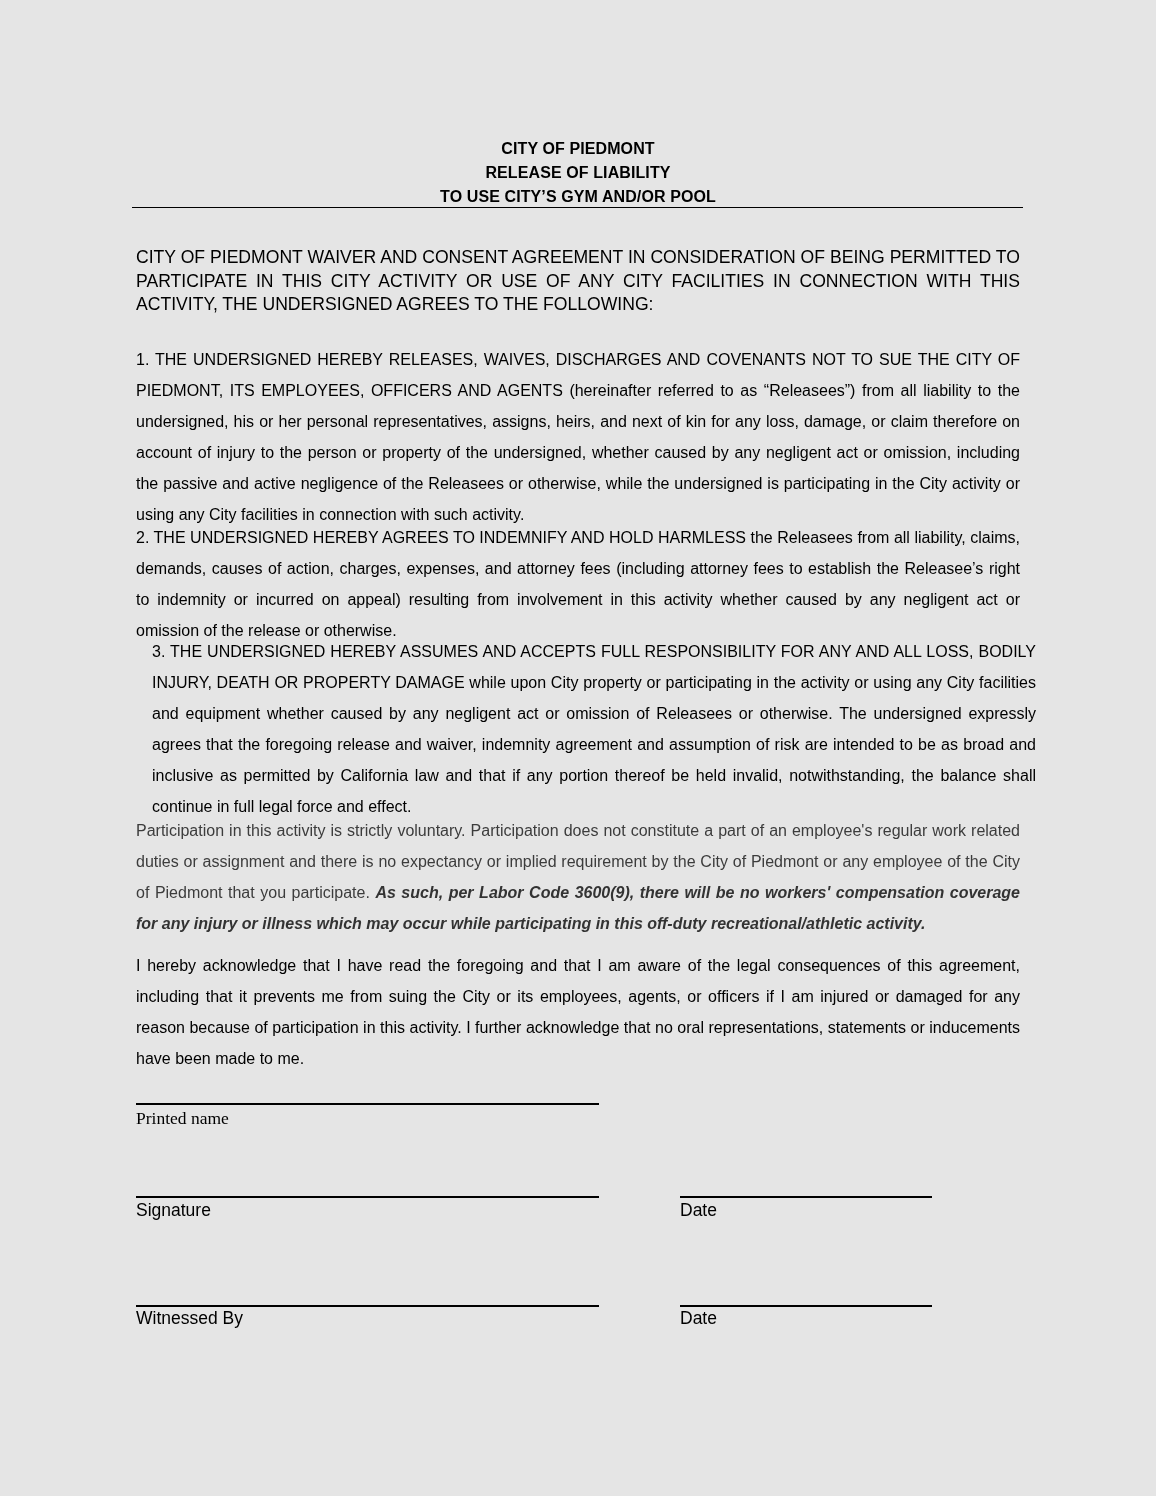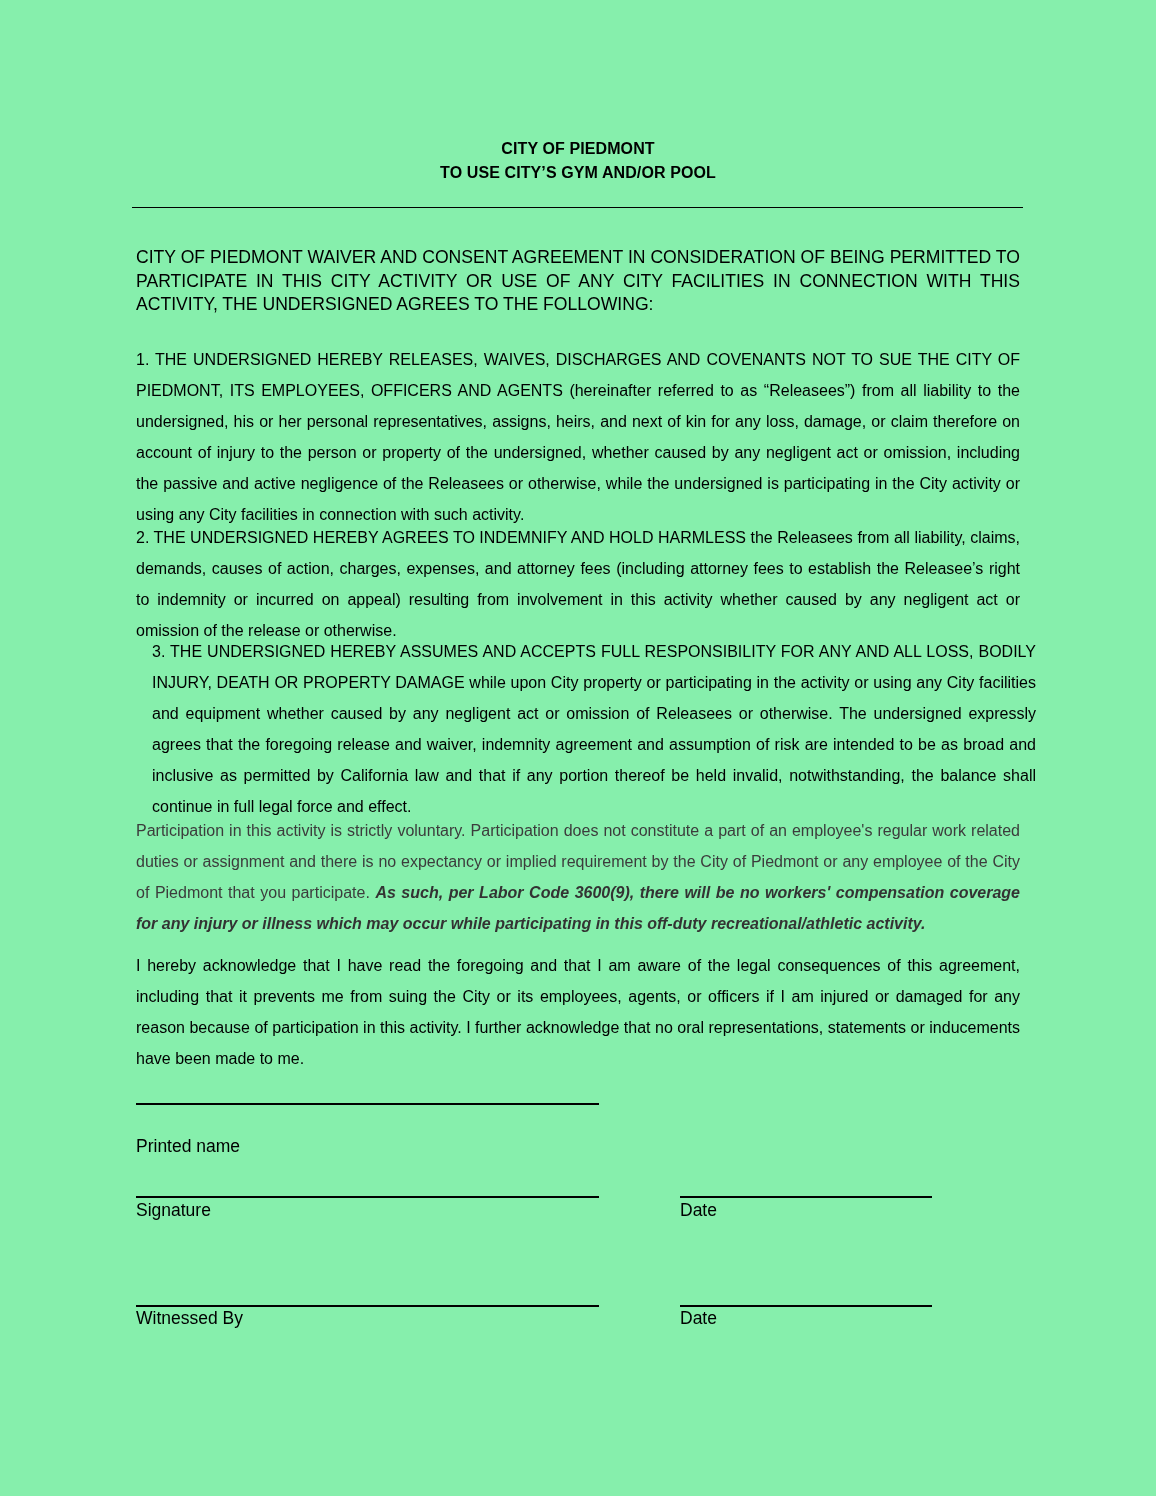--- a/index.html
+++ b/index.html
@@ -1,18 +1,18 @@
 <!DOCTYPE html>
 <html><head>
   <meta charset="utf-8">
   <style>
     html, body { margin: 0; padding: 0; background: #ffffff; }
     body { width: 1156px; height: 1496px; position: relative; overflow: hidden;
            font-family: "Liberation Sans", sans-serif; color: #000; }
-    .page { position: absolute; left: 0; top: 0; width: 1156px; height: 1496px; background: #86efac; }
+    .page { position: absolute; left: 0; top: 0; width: 1156px; height: 1496px; background: #e5e5e5; }
 
     .header { position: absolute; left: 133px; top: 137px; width: 890px; text-align: center;
               font-weight: bold; font-size: 16px; line-height: 24px; letter-spacing: 0.1px; }
     .header-rule { position: absolute; left: 132px; top: 207px; width: 891px; height: 0;
                    border-top: 1.5px solid #000; }
 
     .para { position: absolute; left: 136px; width: 884px; font-size: 16px;
             line-height: 31px; text-align: justify; margin: 0; }
     #p-intro { top: 246px; line-height: 23.5px; font-size: 17.6px; }
     #p-1 { top: 344px; }
@@ -25,33 +25,34 @@
     .sig-line { position: absolute; height: 0; border-top: 2px solid #000; }
     .sig-label { position: absolute; font-size: 17.5px; line-height: 20px; }
   </style>
 </head>
 <body>
 
 <div class="page">
 
   <div class="header">
     <div>CITY OF PIEDMONT</div>
+    <div>RELEASE OF LIABILITY</div>
     <div>TO USE CITY’S GYM AND/OR POOL</div>
   </div>
   <div class="header-rule"></div>
 
   <p class="para" id="p-intro">CITY OF PIEDMONT WAIVER AND CONSENT AGREEMENT IN CONSIDERATION OF BEING PERMITTED TO PARTICIPATE IN THIS CITY ACTIVITY OR USE OF ANY CITY FACILITIES IN CONNECTION WITH THIS ACTIVITY, THE UNDERSIGNED AGREES TO THE FOLLOWING:</p>
   <p class="para" id="p-1">1. THE UNDERSIGNED HEREBY RELEASES, WAIVES, DISCHARGES AND COVENANTS NOT TO SUE THE CITY OF PIEDMONT, ITS EMPLOYEES, OFFICERS AND AGENTS (hereinafter referred to as “Releasees”) from all liability to the undersigned, his or her personal representatives, assigns, heirs, and next of kin for any loss, damage, or claim therefore on account of injury to the person or property of the undersigned, whether caused by any negligent act or omission, including the passive and active negligence of the Releasees or otherwise, while the undersigned is participating in the City activity or using any City facilities in connection with such activity.</p>
   <p class="para" id="p-2">2. THE UNDERSIGNED HEREBY AGREES TO INDEMNIFY AND HOLD HARMLESS the Releasees from all liability, claims, demands, causes of action, charges, expenses, and attorney fees (including attorney fees to establish the Releasee’s right to indemnity or incurred on appeal) resulting from involvement in this activity whether caused by any negligent act or omission of the release or otherwise.</p>
   <p class="para" id="p-3">3. THE UNDERSIGNED HEREBY ASSUMES AND ACCEPTS FULL RESPONSIBILITY FOR ANY AND ALL LOSS, BODILY INJURY, DEATH OR PROPERTY DAMAGE while upon City property or participating in the activity or using any City facilities and equipment whether caused by any negligent act or omission of Releasees or otherwise. The undersigned expressly agrees that the foregoing release and waiver, indemnity agreement and assumption of risk are intended to be as broad and inclusive as permitted by California law and that if any portion thereof be held invalid, notwithstanding, the balance shall continue in full legal force and effect.</p>
   <p class="para" id="p-4"><span>Participation in this activity is strictly voluntary.  Participation does not constitute a part of an employee's regular work related duties or assignment and there is no expectancy or implied requirement by the City of Piedmont or any employee of the City of Piedmont that you participate. </span><b>As such, per Labor Code 3600(9), there will be no workers' compensation coverage for any injury or illness which may occur while participating in this off-duty recreational/athletic activity.</b></p>
   <p class="para" id="p-5">I hereby acknowledge that I have read the foregoing and that I am aware of the legal consequences of this agreement, including that it prevents me from suing the City or its employees, agents, or officers if I am injured or damaged for any reason because of participation in this activity. I further acknowledge that no oral representations, statements or inducements have been made to me.</p>
 
   <div class="sig-line" style="left:136px; top:1103px; width:463px;"></div>
-  <div class="sig-label" style="left:136px; top:1136px;">Printed name</div>
+  <div class="sig-label" style="left:136px; top:1108px;font-family:Liberation Serif, serif;">Printed name</div>
 
   <div class="sig-line" style="left:136px; top:1196px; width:463px;"></div>
   <div class="sig-label" style="left:136px; top:1200px;">Signature</div>
 
   <div class="sig-line" style="left:680px; top:1196px; width:252px;"></div>
   <div class="sig-label" style="left:680px; top:1200px;">Date</div>
 
   <div class="sig-line" style="left:136px; top:1305px; width:463px;"></div>
   <div class="sig-label" style="left:136px; top:1308px;">Witnessed By</div>
 

